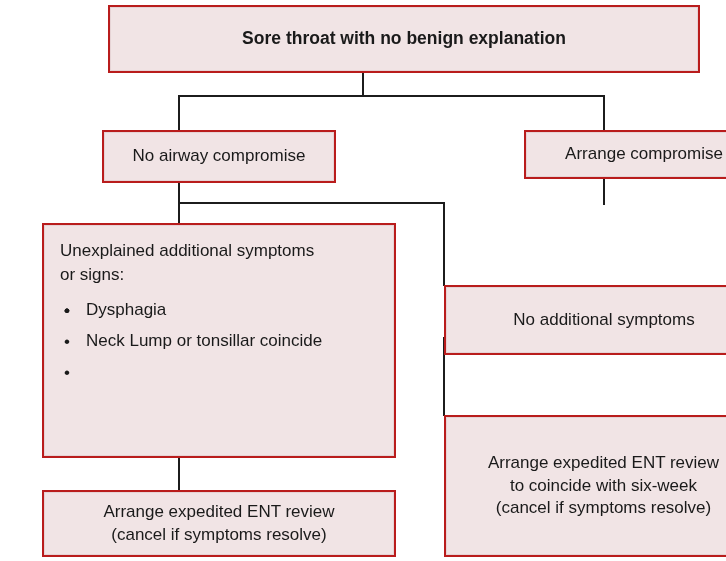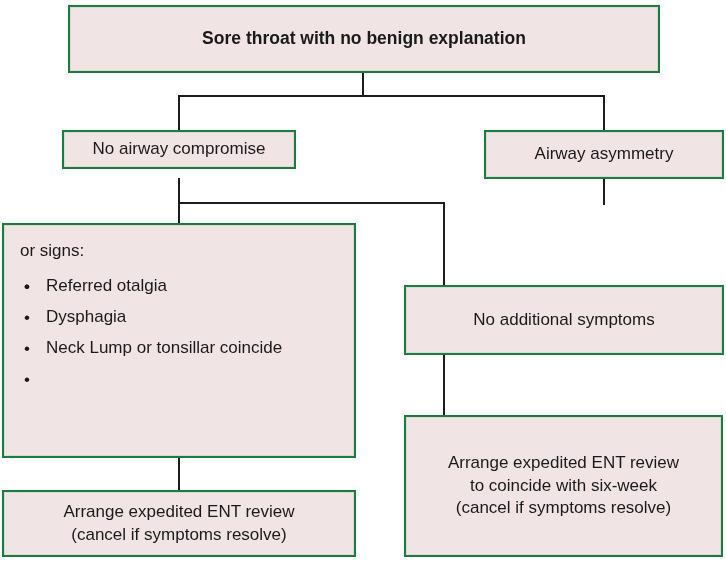--- a/index.html
+++ b/index.html
@@ -29,46 +29,47 @@
     left: 0; top: 0;
     width: 726px;
     height: 561px;
     z-index: 1;
   }
 
   .node {
     position: absolute;
     box-sizing: border-box;
     background: #f1e4e5;
-    border: 2px solid #15803d;
+    border: 2px solid #b91c1c;
     outline: 1px solid #e6d3d5;
     outline-offset: -3px;
     z-index: 2;
     display: flex;
     flex-direction: column;
     justify-content: center;
     align-items: center;
     text-align: center;
     font-size: 17px;
     line-height: 1.32;
     color: #1a1a1a;
+    margin-left: 40px;
   }
 
   .node.bold {
     font-weight: bold;
     font-size: 17.5px;
   }
 
   .node .line {
     display: block;
   }
 
   
   #node-root      { left: 68px;  top: 5px;   width: 592px; height: 68px; }
-  #node-no-airway { left: 62px;  top: 130px; width: 234px; height: 39px; }
+  #node-no-airway { left: 62px;  top: 130px; width: 234px; height: 53px; }
   #node-airway    { left: 484px; top: 130px; width: 240px; height: 49px; }
   #node-emergency { left: 482px; top: 204px; width: 242px; height: 55px; }
   #node-symptoms  { left: 2px;   top: 223px; width: 354px; height: 235px;
                     display: block; text-align: left; padding: 14px 14px 10px 16px; }
   #node-no-add    { left: 404px; top: 285px; width: 320px; height: 70px; }
   #node-left-out  { left: 2px;   top: 490px; width: 354px; height: 67px; }
   #node-right-out { left: 404px; top: 415px; width: 319px; height: 142px; }
 
   
   .sym-head {
@@ -137,35 +138,35 @@
 
   <div class="node bold" id="node-root">
     <span class="line">Sore throat with no benign explanation</span>
   </div>
 
   <div class="node" id="node-no-airway">
     <span class="line">No airway compromise</span>
   </div>
 
   <div class="node" id="node-airway">
-    <span class="line">Airway asymmetry</span>
+    <span class="line">Arrange compromise</span>
   </div>
 
 
   <div class="node" id="node-symptoms">
     <div class="sym-head">
+      <span class="line">Unexplained additional symptoms</span>
       <span class="line">or signs:</span>
     </div>
     <ul class="sym-list">
       <li>
         <span class="bullet">•</span>
       </li>
       <li>
         <span class="bullet">•</span>
-        <span>Referred otalgia</span>
       </li>
       <li>
         <span class="bullet">•</span>
         <span>Dysphagia</span>
       </li>
       <li>
         <span class="bullet">•</span>
         <span>Neck Lump or tonsillar coincide</span>
       </li>
       <li>

